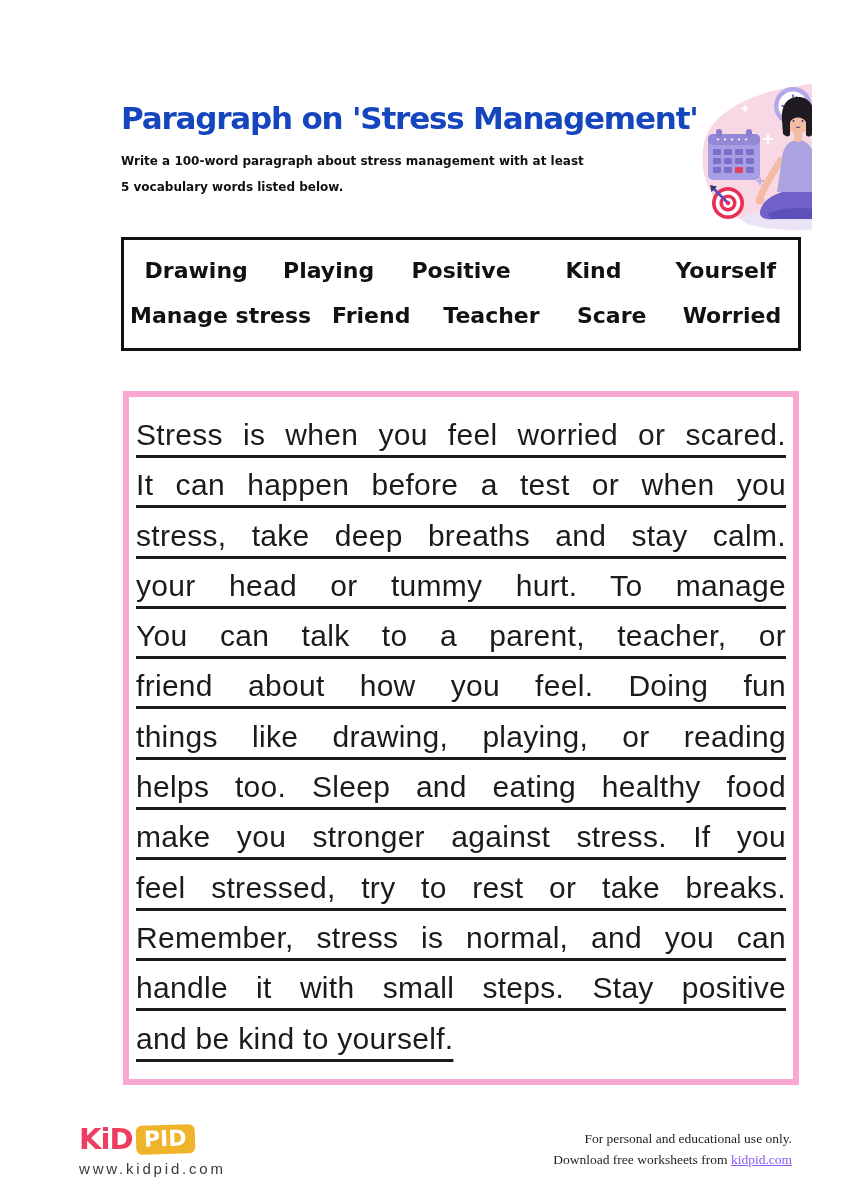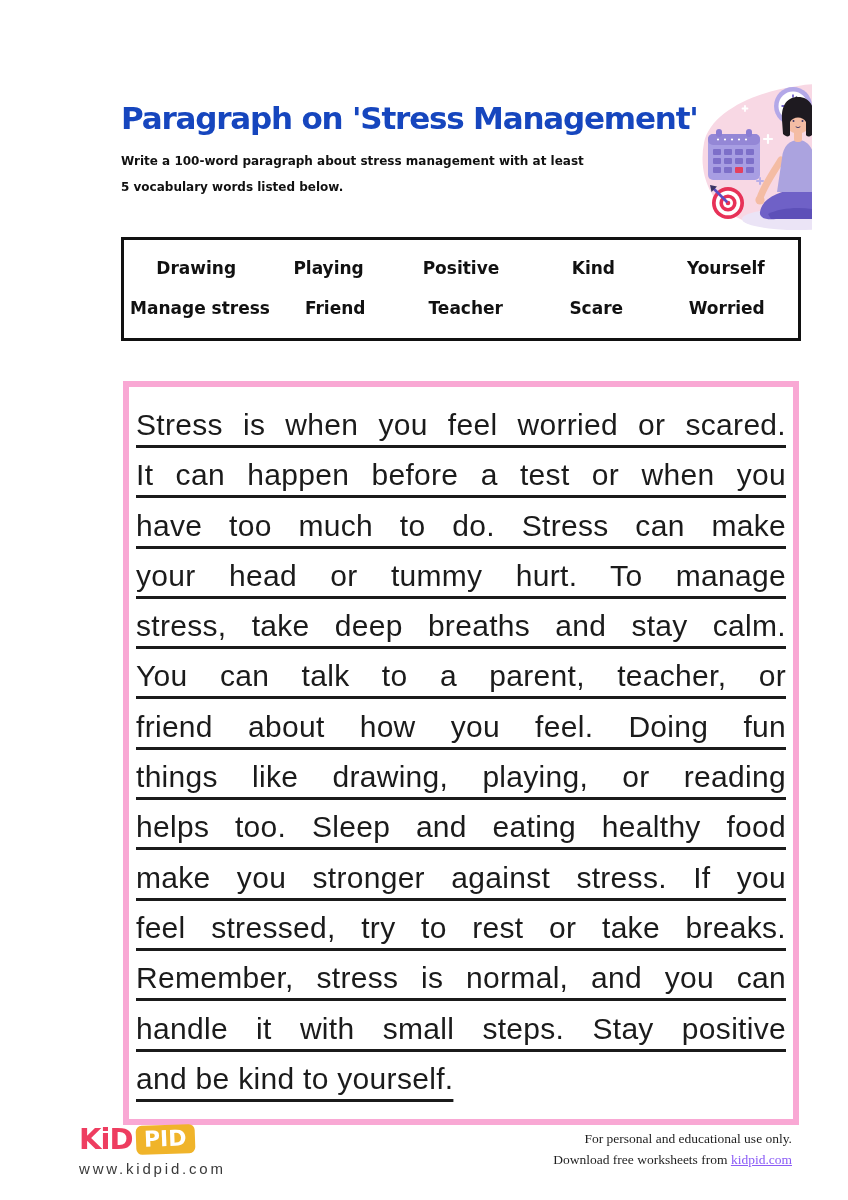--- a/index.html
+++ b/index.html
@@ -51,21 +51,21 @@
   }
   .vocab-row {
     display: grid;
     grid-template-columns: repeat(5, 1fr);
   }
   .vocab-row + .vocab-row { margin-top: 20px; }
   .vocab-word {
     text-align: center;
     font-family: "DejaVu Sans", sans-serif;
     font-weight: 700;
-    font-size: 17px;
+    font-size: 22px;
     color: #111111;
     white-space: nowrap;
   }
 
   
   .paragraph-box {
     width: 676px;
     margin: 40px 0 0 87px;
     border: 6px solid #f9a8d4;
     padding: 13px 7px 15px 7px;
@@ -283,23 +283,22 @@
       <div class="vocab-word">Friend</div>
       <div class="vocab-word">Teacher</div>
       <div class="vocab-word">Scare</div>
       <div class="vocab-word">Worried</div>
     </div>
   </div>
 
   <div class="paragraph-box">
     <div class="para-line">Stress is when you feel worried or scared.</div>
     <div class="para-line">It can happen before a test or when you</div>
-    <div class="para-line">have too much to do. Stress can make</div>
+    <div class="para-line">stress, take deep breaths and stay calm.</div>
     <div class="para-line">your head or tummy hurt. To manage</div>
-    <div class="para-line">stress, take deep breaths and stay calm.</div>
     <div class="para-line">You can talk to a parent, teacher, or</div>
     <div class="para-line">friend about how you feel. Doing fun</div>
     <div class="para-line">things like drawing, playing, or reading</div>
     <div class="para-line">helps too. Sleep and eating healthy food</div>
     <div class="para-line">make you stronger against stress. If you</div>
     <div class="para-line">feel stressed, try to rest or take breaks.</div>
     <div class="para-line">Remember, stress is normal, and you can</div>
     <div class="para-line">handle it with small steps. Stay positive</div>
     <div class="para-line para-line-last">and be kind to yourself.</div>
   </div>

